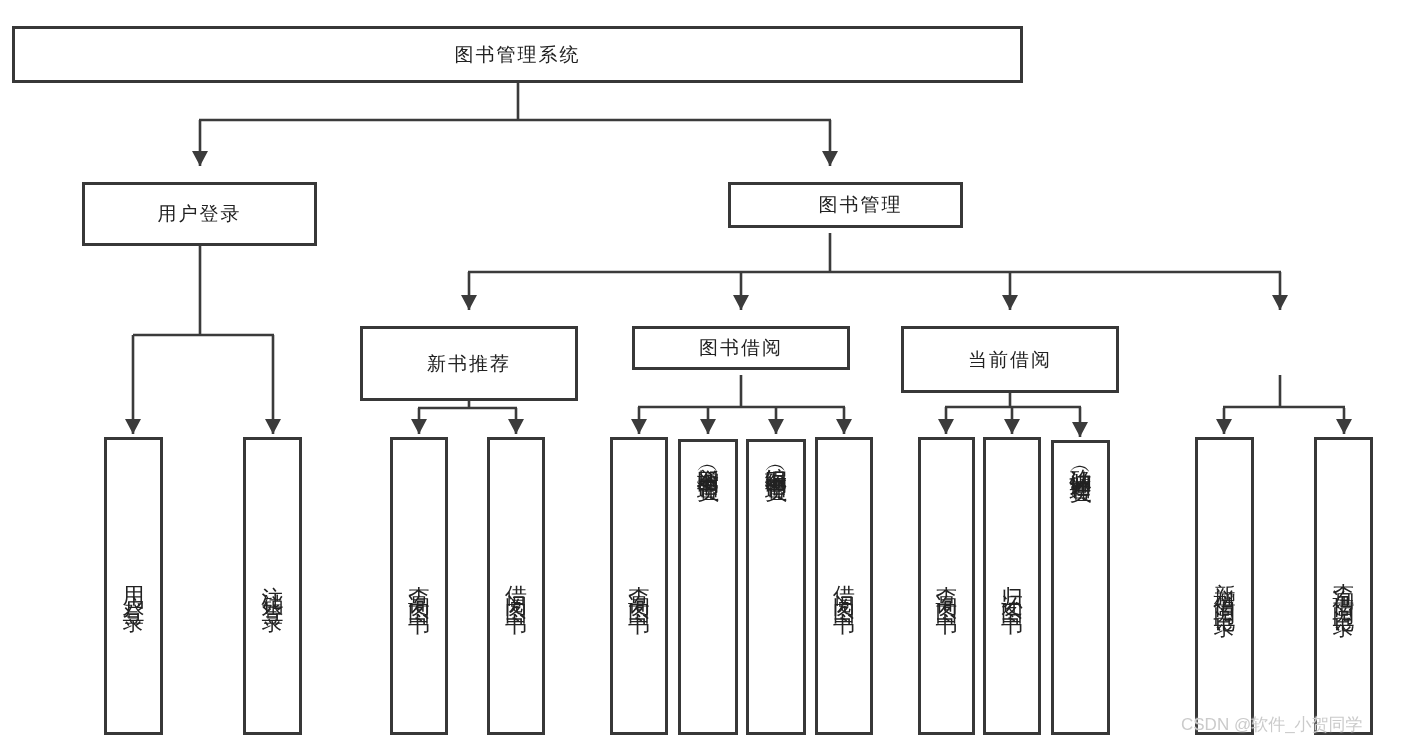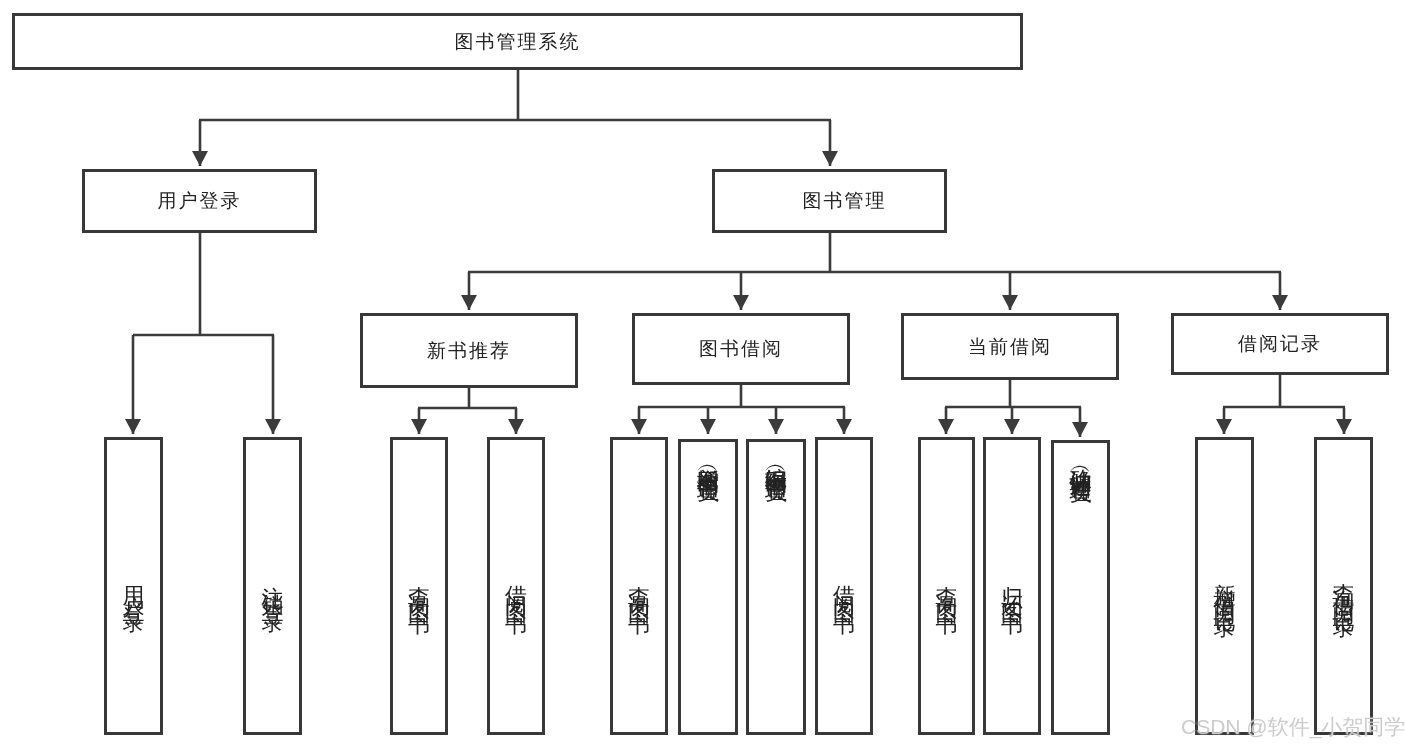--- a/index.html
+++ b/index.html
@@ -28,38 +28,39 @@
     background: #ffffff;
     color: #222222;
     display: flex;
     align-items: center;
     justify-content: center;
   }
   .h-node {
     font-size: 19px;
     letter-spacing: 2px;
     white-space: nowrap;
+    margin-top: 13px;
   }
   .v-node {
     font-size: 22px;
   }
   .v-node .v-text {
     writing-mode: vertical-rl;
     line-height: 1;
     display: block;
   }
   .v-node.short .v-text { letter-spacing: 9px; }
   .v-node.mid   .v-text { letter-spacing: 7px; }
   .v-node.long  { align-items: flex-start; padding-top: 8px; }
   .v-node.long  .v-text { letter-spacing: 2px; }
   #watermark {
     position: absolute;
     left: 1181px;
     top: 713px;
-    font-size: 21px;
+    font-size: 17px;
     color: #cbcbcb;
     white-space: nowrap;
     text-shadow: 0 0 2px rgba(255,255,255,0.85);
     z-index: 20;
   }
 </style>
 </head>
 <body>
 
 <div id="canvas">
@@ -102,26 +103,25 @@
     <line x1="1012" y1="407" x2="1012" y2="434" stroke="#3b3b3b" stroke-width="2.6" marker-end="url(#arr)"></line>
     <line x1="1080" y1="407" x2="1080" y2="437" stroke="#3b3b3b" stroke-width="2.6" marker-end="url(#arr)"></line>
 
     <line x1="1224" y1="408" x2="1224" y2="434" stroke="#3b3b3b" stroke-width="2.6" marker-end="url(#arr)"></line>
     <line x1="1344" y1="408" x2="1344" y2="434" stroke="#3b3b3b" stroke-width="2.6" marker-end="url(#arr)"></line>
   </svg>
 
   <div class="node h-node" style="left:12px; top:13px; width:1011px; height:57px;">图书管理系统</div>
 
   <div class="node h-node" style="left:82px; top:169px; width:235px; height:64px;">用户登录</div>
-  <div class="node h-node" style="left:712px; top:169px; width:235px; height:64px;padding-left:30px;">图书管理</div>
+  <div class="node h-node" style="left:728px; top:169px; width:235px; height:46px;padding-left:30px;">图书管理</div>
 
   <div class="node h-node" style="left:360px; top:313px; width:218px; height:75px;">新书推荐</div>
-  <div class="node h-node" style="left:632px; top:313px; width:218px; height:72px;text-align:right;">图书借阅</div>
+  <div class="node h-node" style="left:632px; top:313px; width:218px; height:44px;text-align:right;">图书借阅</div>
   <div class="node h-node" style="left:901px; top:313px; width:218px; height:67px;">当前借阅</div>
-  <div class="node h-node" style="left:1171px; top:313px; width:218px; height:62px;">借阅记录</div>
 
   <div class="node v-node short" style="left:104px; top:437px; width:59px; height:298px;">
     <span class="v-text">用户登录</span>
   </div>
   <div class="node v-node short" style="left:243px; top:437px; width:59px; height:298px;">
     <span class="v-text">注销登录</span>
   </div>
 
   <div class="node v-node short" style="left:390px; top:437px; width:58px; height:298px;">
     <span class="v-text">查询图书</span>

